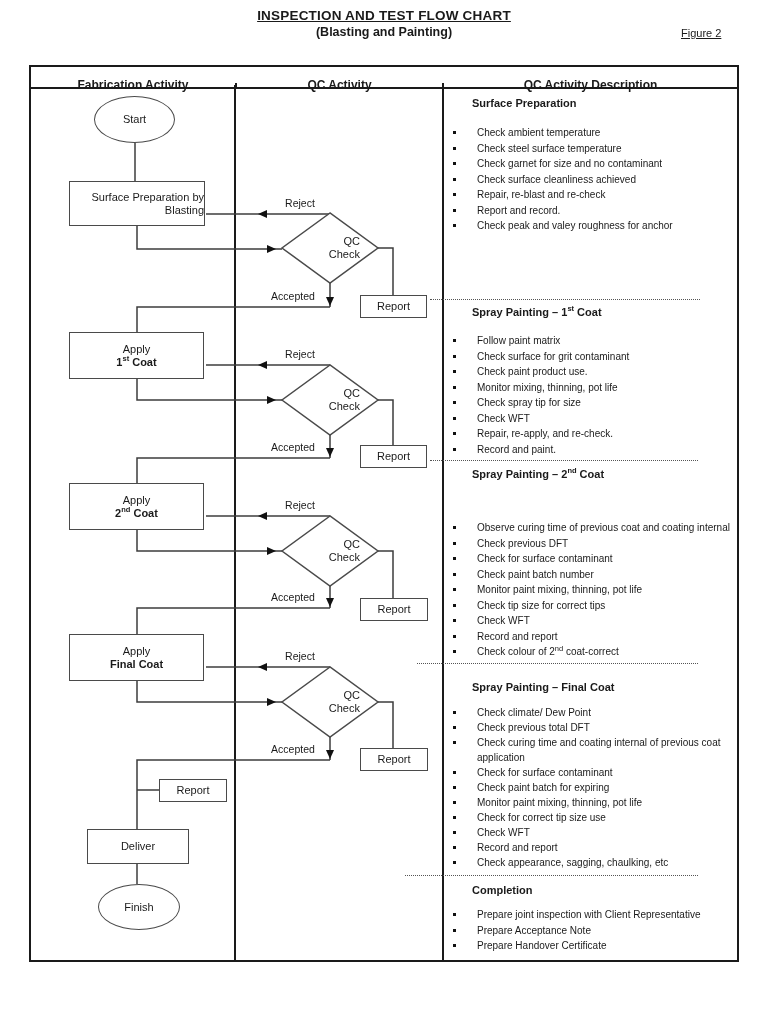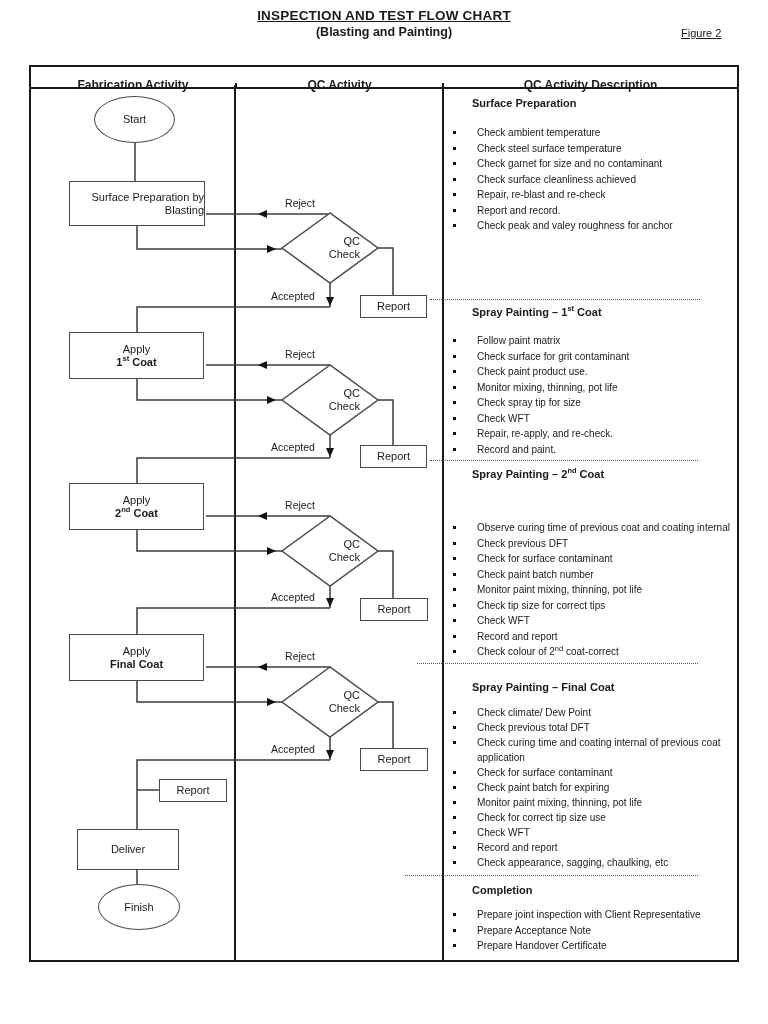--- a/index.html
+++ b/index.html
@@ -124,21 +124,21 @@
 
   <div class="node rect" style="left:69px;top:634px;width:135px;height:47px;">
     <div>Apply</div>
     <div class="bold">Final Coat</div>
   </div>
 
   <div class="node rect" style="left:159px;top:779px;width:68px;height:23px;">
     <span>Report</span>
   </div>
 
-  <div class="node rect" style="left:77px;top:829px;width:102px;height:41px;">
+  <div class="node rect" style="left:87px;top:829px;width:102px;height:35px;">
     <span>Deliver</span>
   </div>
 
   <div class="node oval" style="left:98px;top:884px;width:82px;height:46px;">
     <span>Finish</span>
   </div>
 
   <div class="qc-txt" style="left:300px;top:235px;">
     <div>QC</div>
       <div>Check</div>

